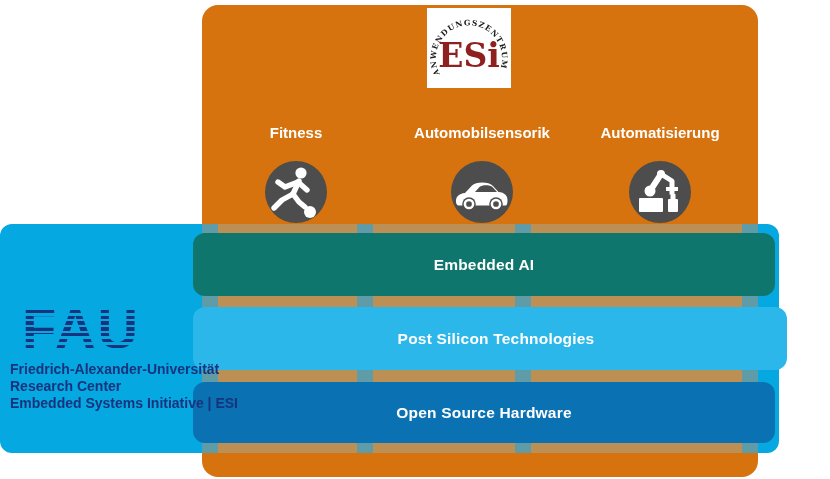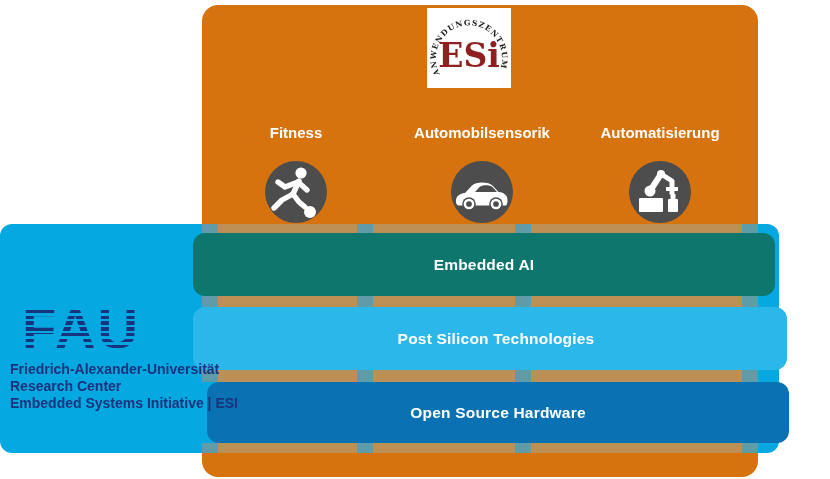--- a/index.html
+++ b/index.html
@@ -25,21 +25,21 @@
   .notch{position:absolute;top:0;bottom:0;width:16px;background:#609CA8;}
   .n1{left:0;} .n2{left:155px;} .n3{left:313px;} .n4{left:540px;}
   
   .layer-bar{
     position:absolute;left:193px;width:582px;border-radius:12px;
     display:flex;align-items:center;justify-content:center;
     color:#ffffff;font-weight:bold;font-size:15.5px;letter-spacing:.2px;
   }
   .layer-0{top:233px;height:63px;background:#038C64;}
   .layer-1{top:307px;height:63px;background:#2BB7EA;}
-  .layer-2{top:382px;height:61px;background:#0A72B2;margin-left:14px;}
+  .layer-2{top:382px;height:61px;background:#0A72B2;}
   
   .logo-card{
     position:absolute;left:427px;top:8px;width:84px;height:80px;background:#ffffff;
   }
   .domain-col{position:absolute;top:124px;width:180px;text-align:center;}
   .col-fitness{left:206px;} .col-auto{left:392px;} .col-robot{left:570px;}
   .domain-label{
     display:block;color:#ffffff;font-weight:bold;font-size:15px;line-height:18px;
   }
   .icon-circle{

